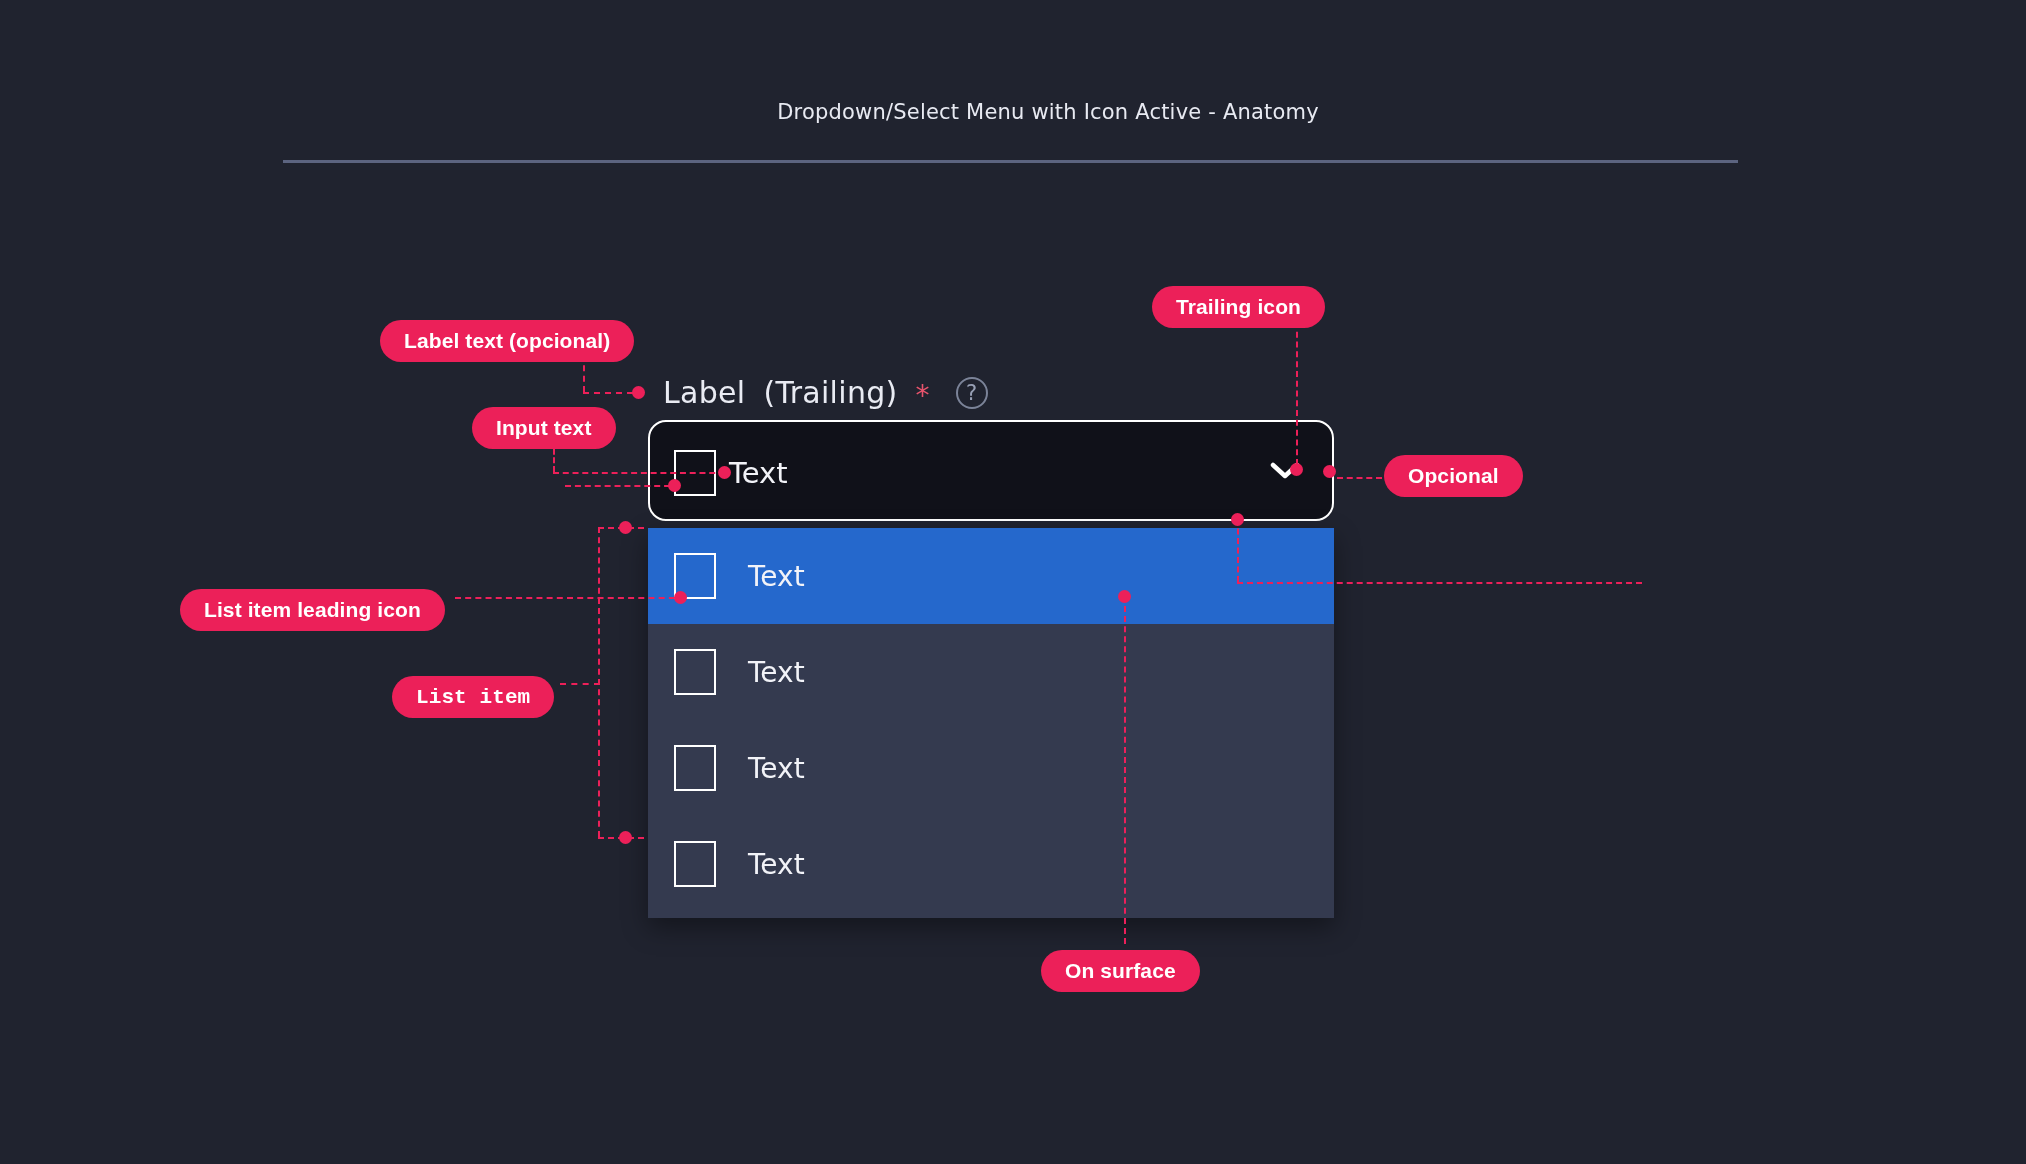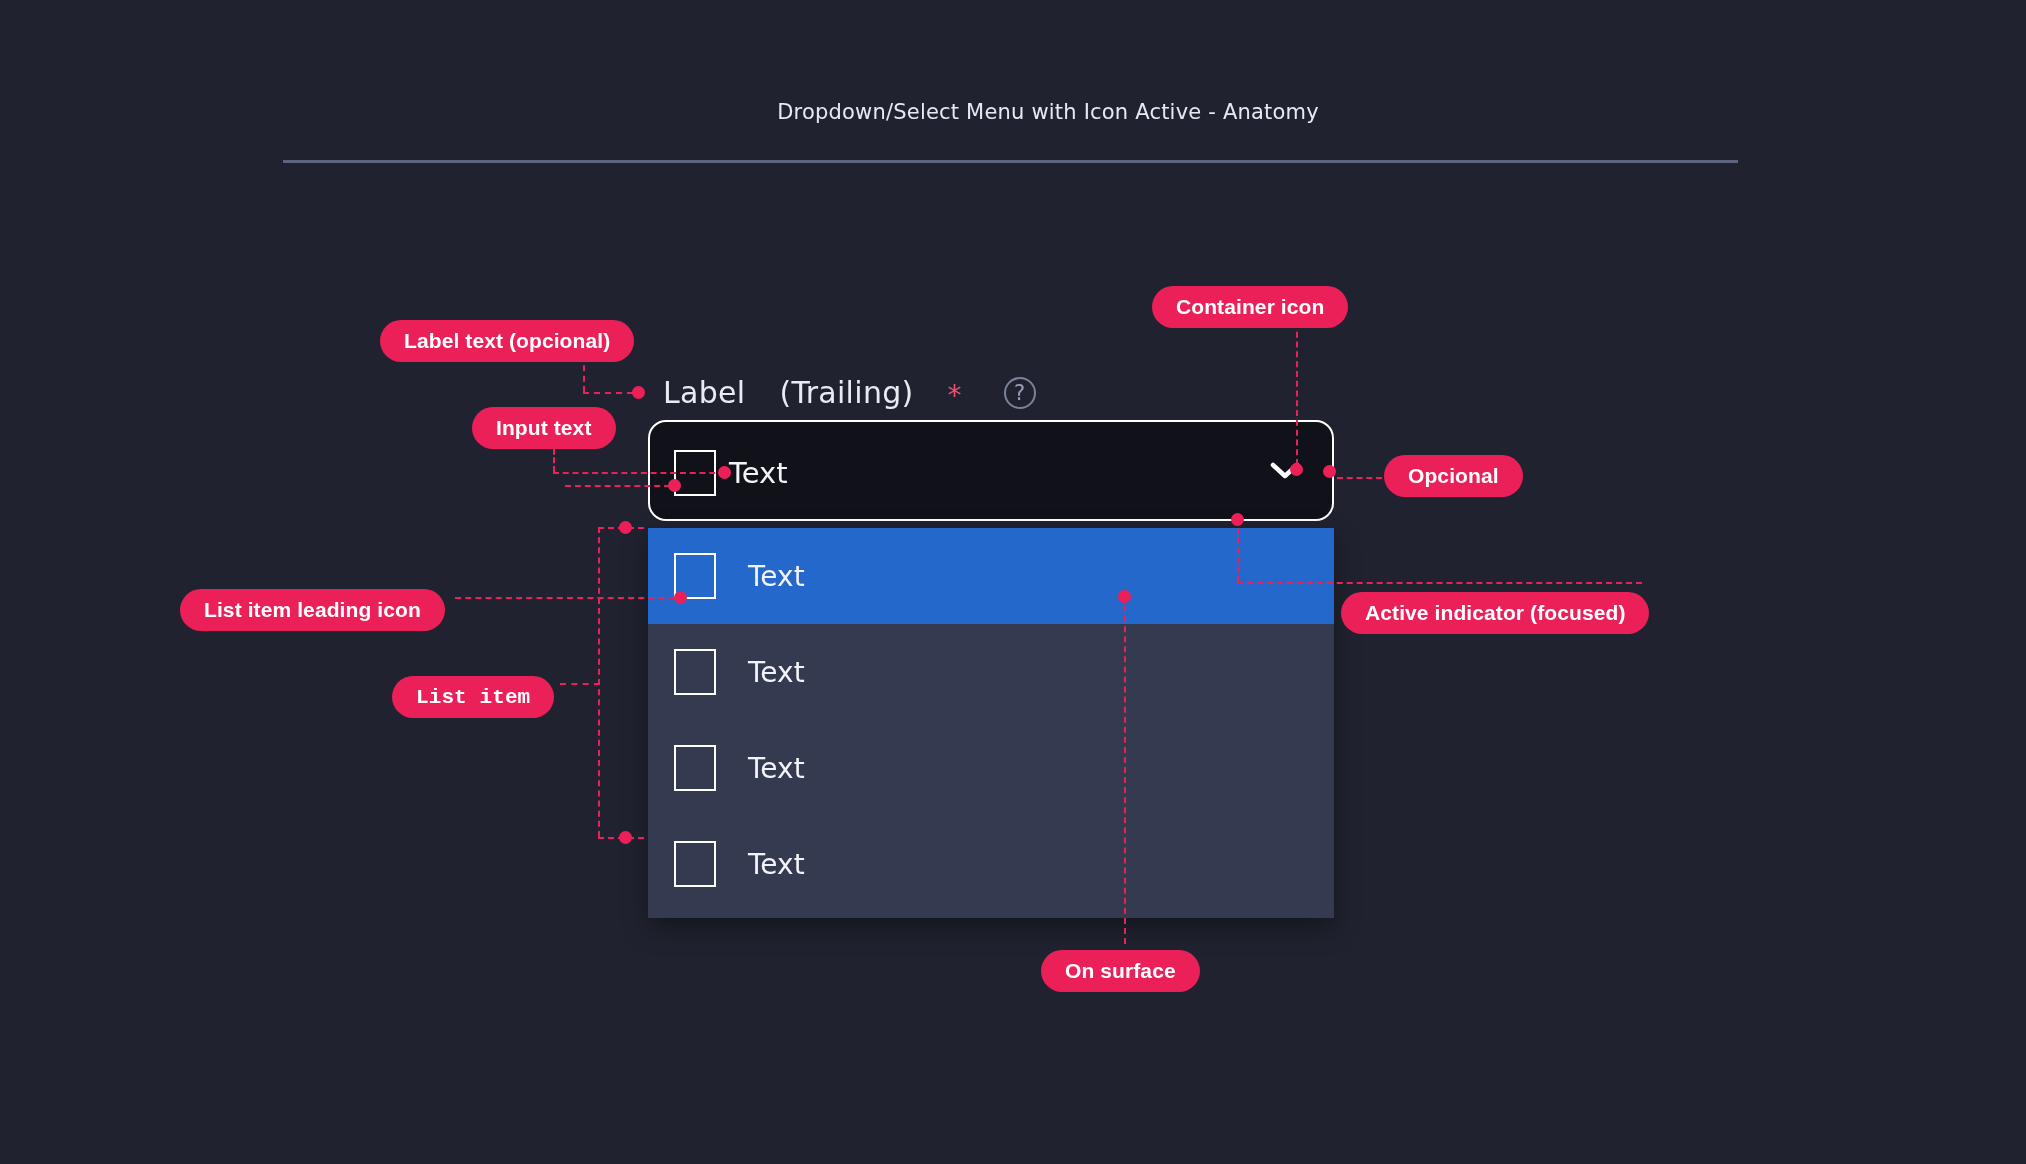--- a/index.html
+++ b/index.html
@@ -47,21 +47,21 @@
     border-left:2px dashed #ec2059;
   }
   .dot{
     position:absolute;width:13px;height:13px;border-radius:50%;
     background:#ec2059;
   }
 
   
   #label-row{
     position:absolute;left:663px;top:375px;
-    display:flex;align-items:center;gap:16px;
+    display:flex;align-items:center;gap:0px;
     color:#e9ebf3;font-size:30px;font-weight:400;
     font-family:"DejaVu Sans",sans-serif;
   }
   #label-row .lbl-main{letter-spacing:.3px;}
   #label-row .lbl-opt{margin-left:18px;letter-spacing:.3px;}
   #label-row .lbl-req{color:#e8546d;margin-left:18px;font-size:28px;line-height:1;position:relative;top:3px;}
   #help-icon{
     margin-left:26px;width:32px;height:32px;border:2px solid #7b8398;
     border-radius:50%;display:flex;align-items:center;justify-content:center;
     color:#98a0b5;font-size:21px;font-family:"DejaVu Sans",sans-serif;
@@ -197,21 +197,20 @@
 
   <div class="pill" style="left:380px;top:320px;">Label text (opcional)</div>
 
   <div class="pill" style="left:472px;top:407px;">Input text</div>
 
 
   <div class="pill" style="left:180px;top:578px;margin-top:11px;">List item leading icon</div>
 
   <div class="pill" style="left:392px;top:676px;font-family:Liberation Mono, monospace;">List item</div>
 
-  <div class="pill" style="left:1152px;top:286px;">Container icon</div>
+  <div class="pill" style="left:1152px;top:286px;">Trailing icon</div>
 
   <div class="pill" style="left:1384px;top:455px;">Opcional</div>
 
-  <div class="pill" style="left:1341px;top:592px;">Active indicator (focused)</div>
 
   <div class="pill" style="left:1041px;top:950px;">On surface</div>
 
 </div>
 
 </body></html>

